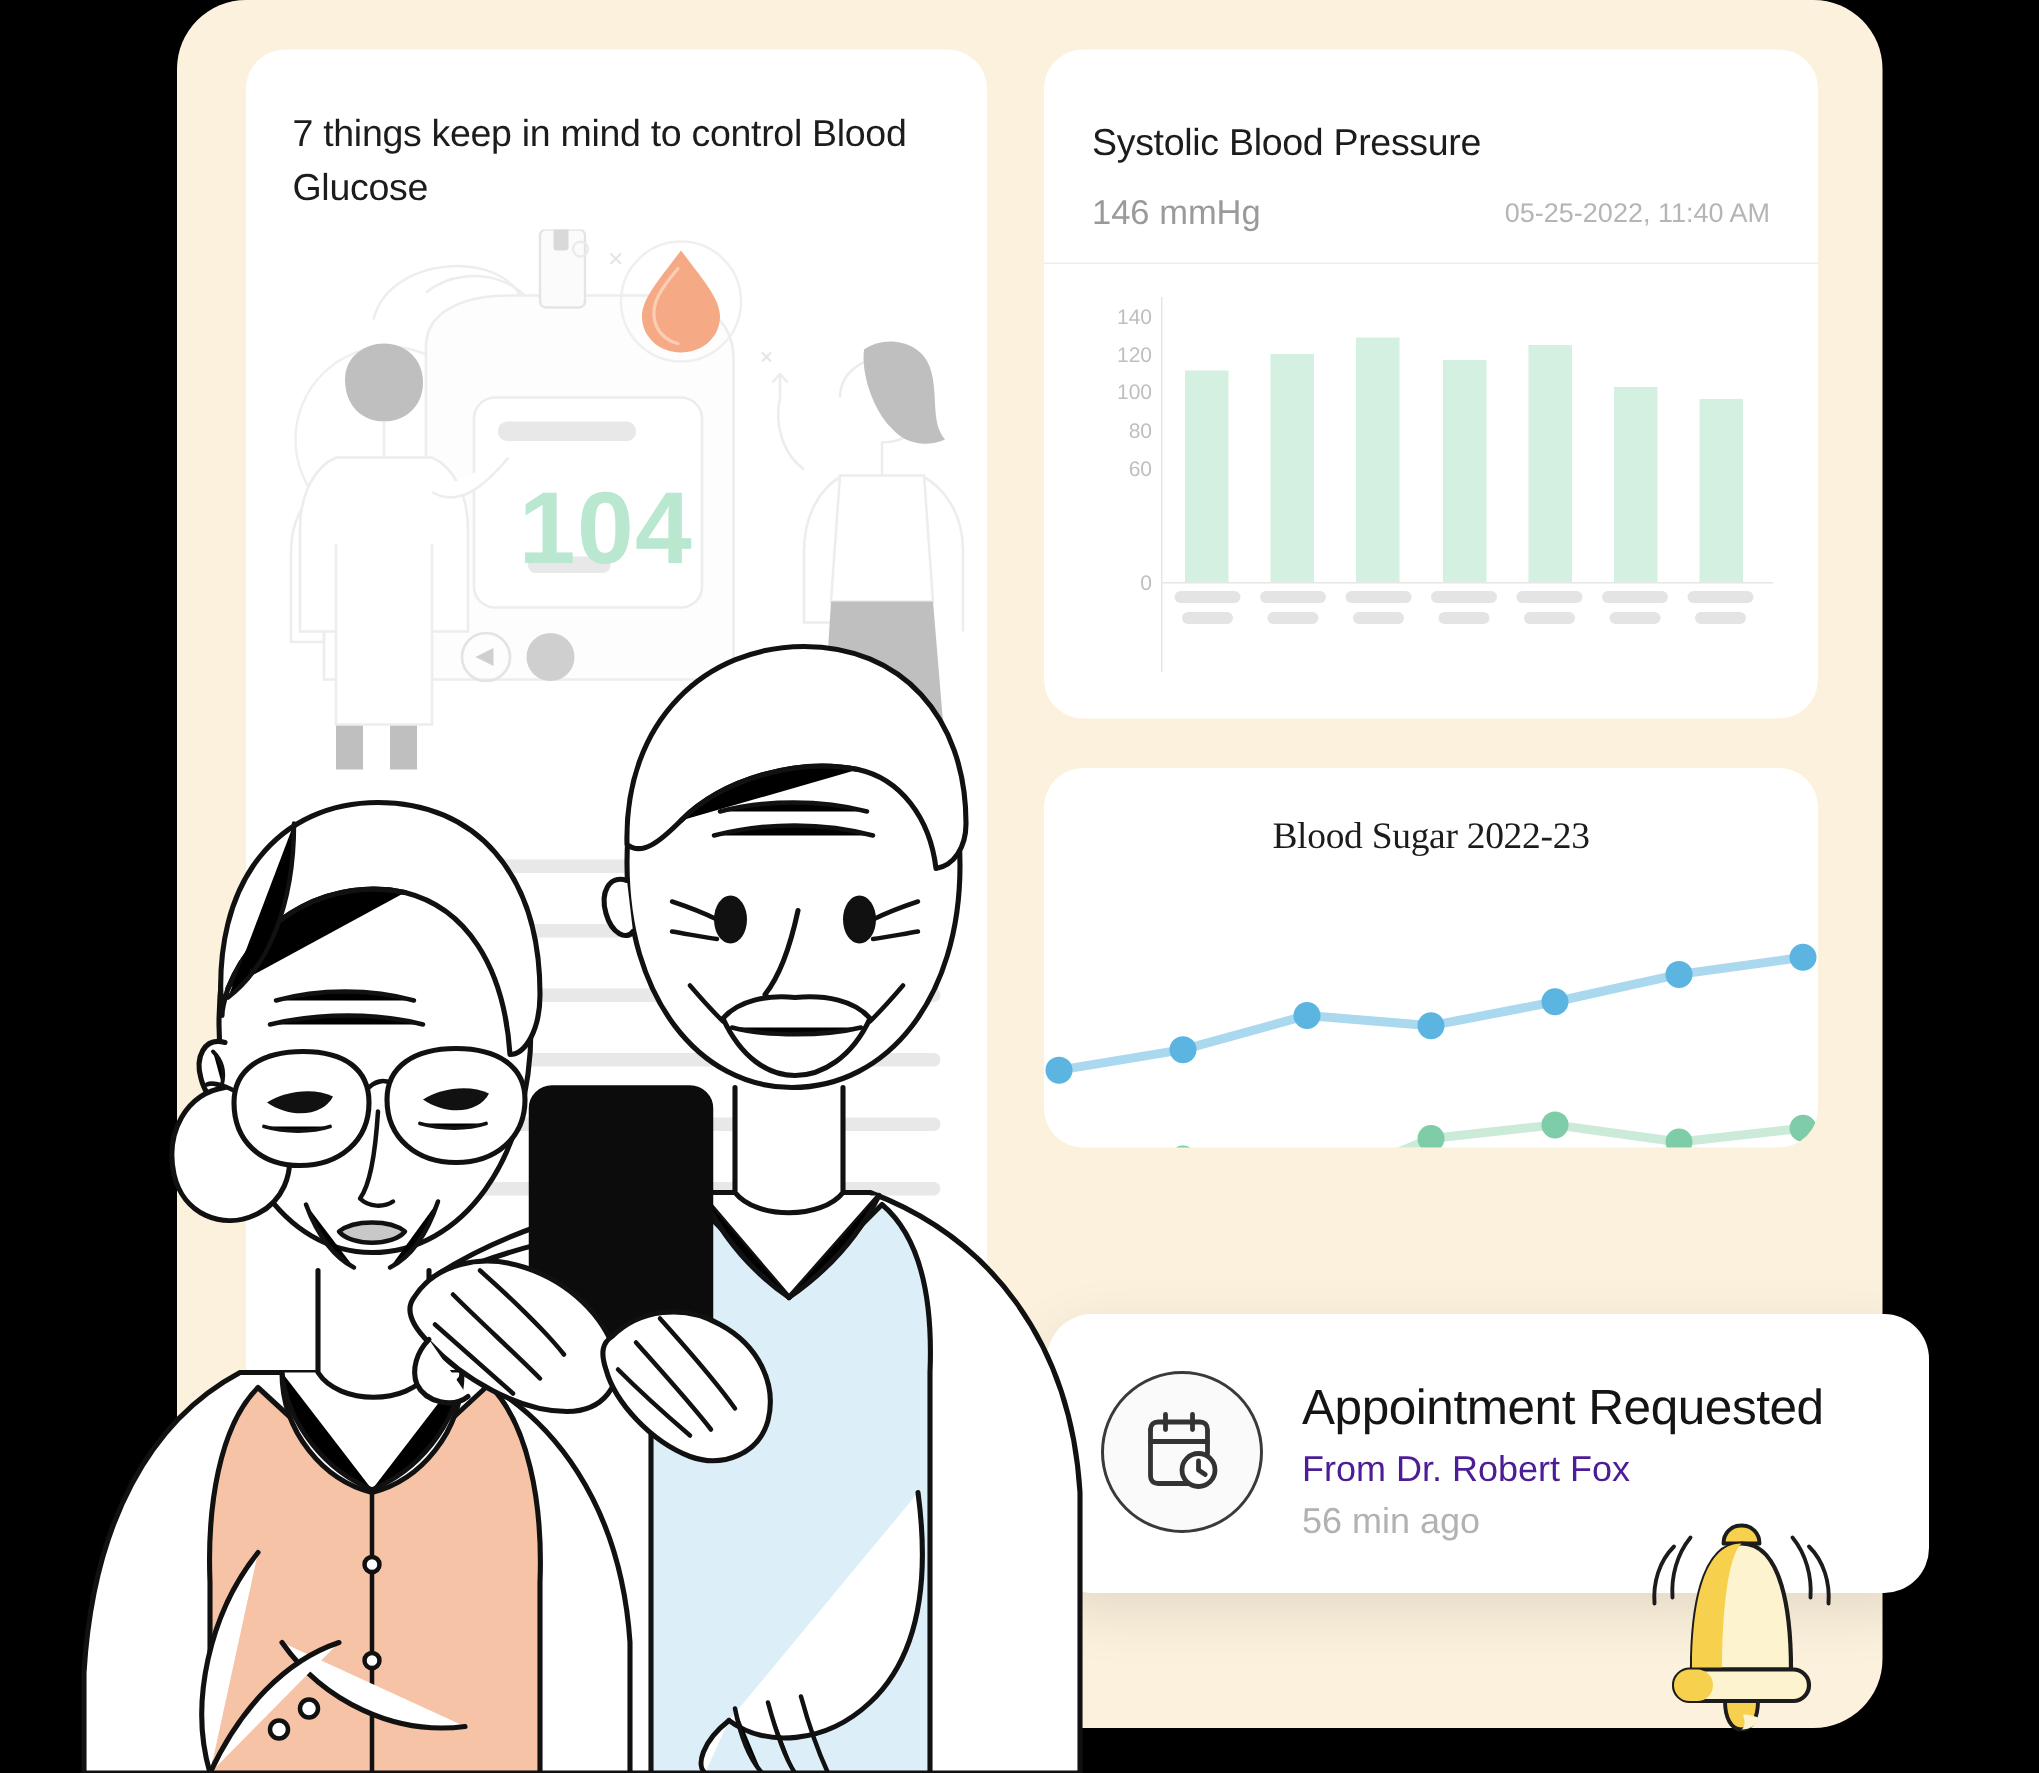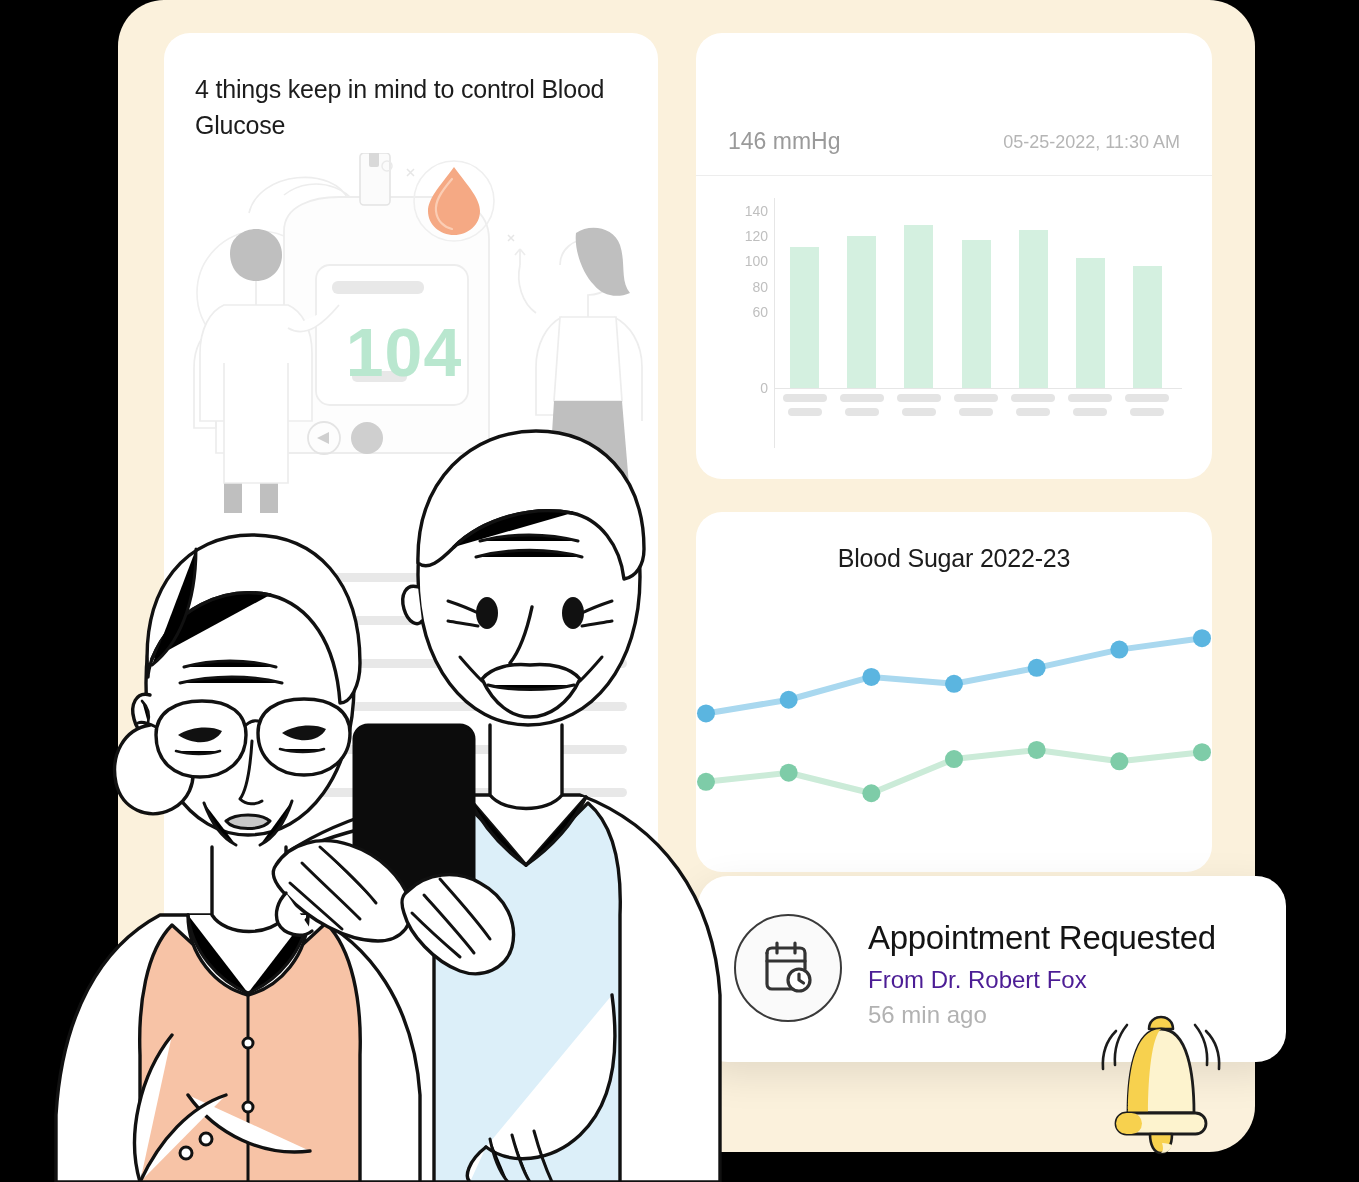--- a/index.html
+++ b/index.html
@@ -190,22 +190,23 @@
     margin: 0 auto 6px auto;
   }
   .pill.wide { width: 44px; }
   .pill.narrow { width: 34px; }
 
   
   #bs-card {
     left: 696px;
     top: 512px;
     width: 516px;
-    height: 360px;
+    height: 253px;
     overflow: hidden;
+    font-family: Liberation Serif, serif;
   }
   #bs-title {
     position: absolute;
     left: 0;
     right: 0;
     top: 32px;
     text-align: center;
     font-size: 25px;
     color: #1c1c1c;
     letter-spacing: -0.2px;
@@ -282,21 +283,21 @@
     height: 787px;
   }
 </style>
 </head>
 <body>
 
 <div id="backdrop-panel"></div>
 
 <div class="card" id="article-card">
 
-  <div id="article-title">4 things keep in mind to control Blood Glucose</div>
+  <div id="article-title">7 things keep in mind to control Blood Glucose</div>
 
   <div id="illustration">
     <svg width="494" height="380" viewBox="0 0 494 380" xmlns="http://www.w3.org/2000/svg">
 
       <circle cx="95" cy="140" r="62" fill="none" stroke="#EFEFEF" stroke-width="1.6"></circle>
 
       <path d="M85 60 C 95 18, 170 12, 185 48 C 198 80, 150 95, 150 130" fill="none" stroke="#EDEDED" stroke-width="1.6"></path>
       <path d="M120 42 C 150 18, 200 36, 196 72" fill="none" stroke="#EDEDED" stroke-width="1.6"></path>
 
       <path d="M120 78 C 120 52, 150 44, 175 44 L 275 44 C 300 44, 325 58, 325 86 L 325 300 L 120 300 Z" fill="#FDFDFD" stroke="#EDEDED" stroke-width="1.8"></path>
@@ -355,22 +356,23 @@
 
   <div class="skel-line" style="left:31px; top:540px; width:432px;"></div>
   <div class="skel-line" style="left:31px; top:583px; width:432px;"></div>
   <div class="skel-line" style="left:31px; top:626px; width:432px;"></div>
   <div class="skel-line" style="left:31px; top:669px; width:432px;"></div>
   <div class="skel-line" style="left:31px; top:712px; width:432px;"></div>
   <div class="skel-line" style="left:31px; top:755px; width:432px;"></div>
 </div>
 
 <div class="card" id="bp-card">
+  <div id="bp-title">Systolic Blood Pressure</div>
   <div id="bp-value">146 mmHg</div>
-  <div id="bp-timestamp">05-25-2022, 11:30 AM</div>
+  <div id="bp-timestamp">05-25-2022, 11:40 AM</div>
   <div id="bp-divider"></div>
 
   <div id="bar-chart">
     <div id="y-ticks">
         <div class="y-tick" style="top: 190px;">0</div>
         <div class="y-tick" style="top: 114px;">60</div>
         <div class="y-tick" style="top: 88.6667px;">80</div>
         <div class="y-tick" style="top: 63.3333px;">100</div>
         <div class="y-tick" style="top: 38px;">120</div>
         <div class="y-tick" style="top: 12.6667px;">140</div>

